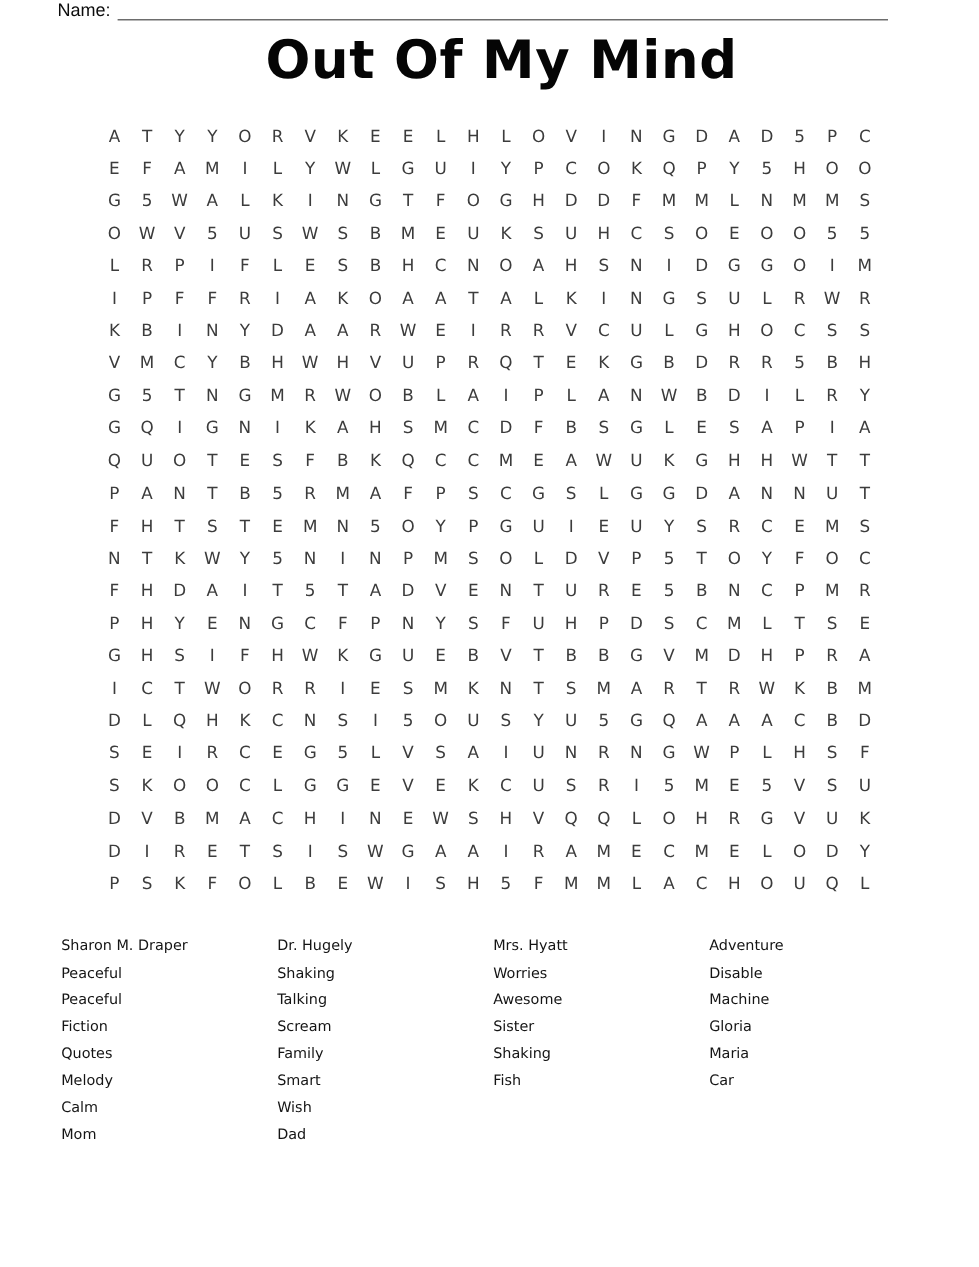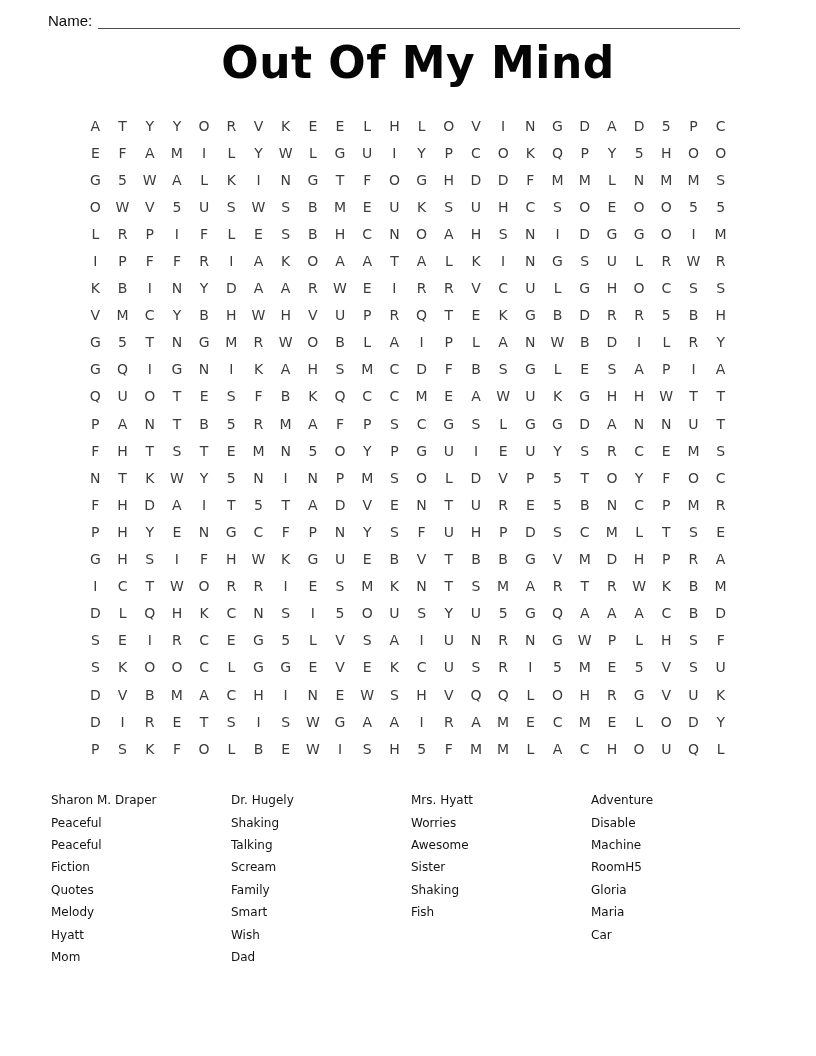--- a/index.html
+++ b/index.html
@@ -8,21 +8,21 @@
     width: 816px;
     height: 1056px;
     margin: 0 auto;
     font-family: "Liberation Sans", sans-serif;
     color: #111;
     overflow: hidden;
   }
   .name-row {
     display: flex;
     align-items: flex-end;
-    padding: 12px 76px 0 48px;
+    padding: 0 76px 0 48px;
     gap: 6px;
   }
   .name-label {
     font-size: 15px;
     color: #0c0c0c;
     white-space: nowrap;
   }
   .name-line {
     flex: 1;
     border-bottom: 1px solid #4a4a4a;
@@ -656,21 +656,21 @@
   </div>
 
 <div class="word-list">
     <div class="word-col">
       <div class="word">Sharon M. Draper</div>
       <div class="word">Peaceful</div>
       <div class="word">Peaceful</div>
       <div class="word">Fiction</div>
       <div class="word">Quotes</div>
       <div class="word">Melody</div>
-      <div class="word">Hyatt</div>
+      <div class="word">Calm</div>
       <div class="word">Mom</div>
     </div>
     <div class="word-col">
       <div class="word">Dr. Hugely</div>
       <div class="word">Shaking</div>
       <div class="word">Talking</div>
       <div class="word">Scream</div>
       <div class="word">Family</div>
       <div class="word">Smart</div>
       <div class="word">Wish</div>
@@ -681,18 +681,17 @@
       <div class="word">Worries</div>
       <div class="word">Awesome</div>
       <div class="word">Sister</div>
       <div class="word">Shaking</div>
       <div class="word">Fish</div>
     </div>
     <div class="word-col">
       <div class="word">Adventure</div>
       <div class="word">Disable</div>
       <div class="word">Machine</div>
-      <div class="word">RoomH5</div>
       <div class="word">Gloria</div>
       <div class="word">Maria</div>
       <div class="word">Car</div>
     </div>
   </div>
 
 </body></html>

